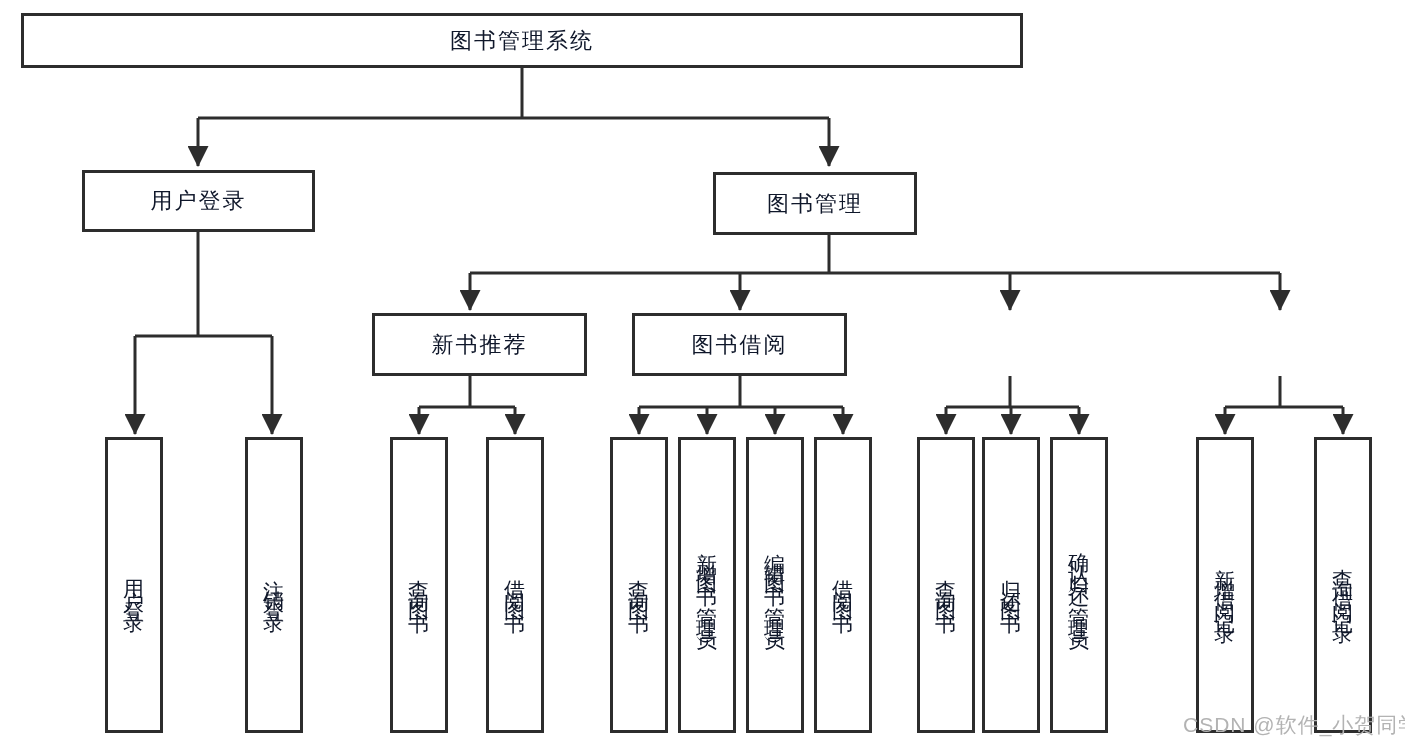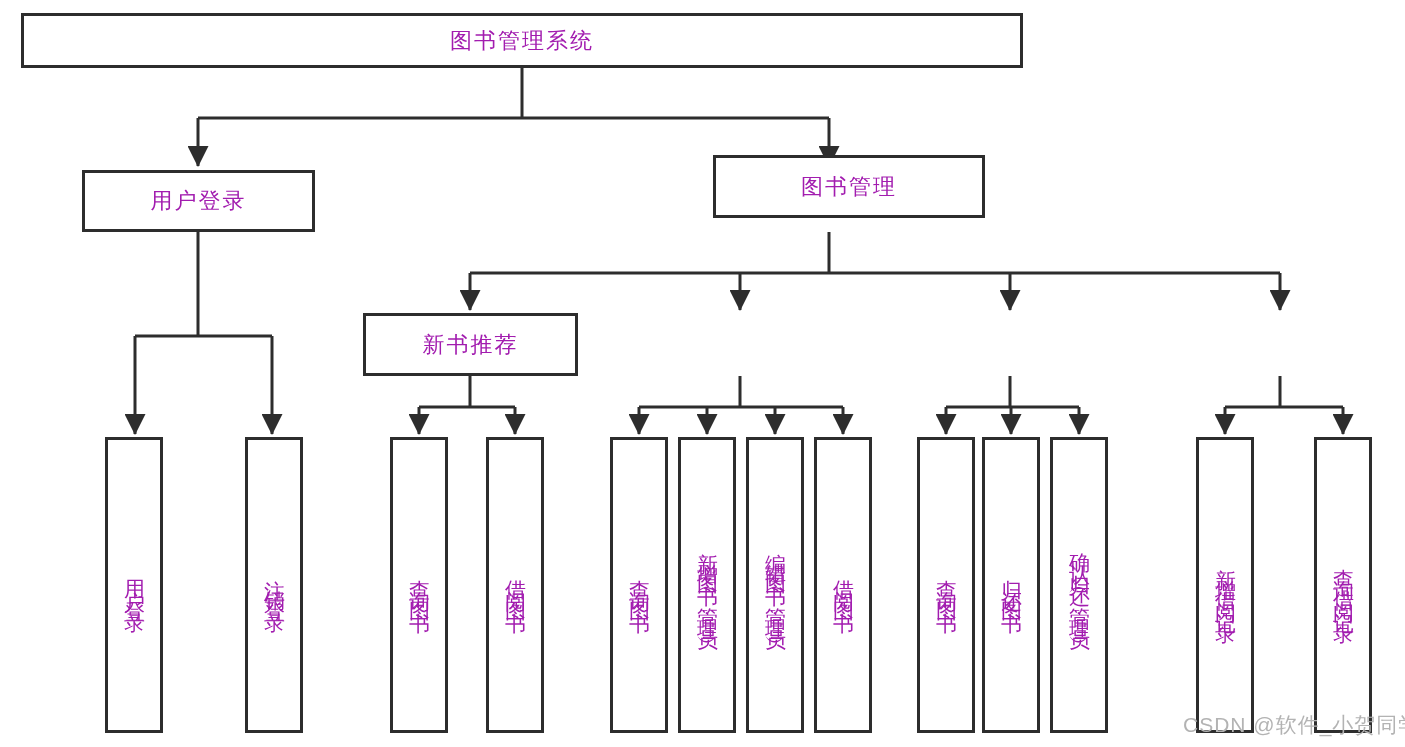--- a/index.html
+++ b/index.html
@@ -12,22 +12,21 @@
   }
   .wires{position:absolute;left:0;top:0;width:1405px;height:747px;}
   .box{
     position:absolute;
     box-sizing:border-box;
     border:3px solid #2d2d2d;
     background:#ffffff;
     display:flex;
     align-items:center;
     justify-content:center;
-    color:#a21caf;
-    font-family:Liberation Serif, serif;
+    color:#0f172a;
   }
   .box.h span{
     font-size:22px;
     letter-spacing:2px;
     white-space:nowrap;
   }
   .box.v span{
     writing-mode:vertical-rl;
     text-orientation:mixed;
     font-size:21px;
@@ -88,26 +87,29 @@
     <line x1="1343" y1="407" x2="1343" y2="434" marker-end="url(#arrow)"></line>
   </svg>
 
   <div class="box h" style="left:21px;top:13px;width:1002px;height:55px">
     <span>图书管理系统</span>
   </div>
 
   <div class="box h" style="left:82px;top:170px;width:233px;height:62px">
     <span>用户登录</span>
   </div>
-  <div class="box h" style="left:713px;top:155px;width:272px;height:63px">
+  <div class="box h" style="left:713px;top:172px;width:204px;height:63px">
     <span>图书管理</span>
   </div>
 
-  <div class="box h" style="left:363px;top:313px;width:215px;height:63px">
+  <div class="box h" style="left:372px;top:313px;width:215px;height:63px">
     <span>新书推荐</span>
+  </div>
+  <div class="box h" style="left:632px;top:313px;width:215px;height:63px">
+    <span>图书借阅</span>
   </div>
 
   <div class="box v" style="left:105px;top:437px;width:58px;height:296px">
     <span>用户登录</span>
   </div>
   <div class="box v" style="left:245px;top:437px;width:58px;height:296px">
     <span>注销登录</span>
   </div>
   <div class="box v" style="left:390px;top:437px;width:58px;height:296px">
     <span>查询图书</span>

